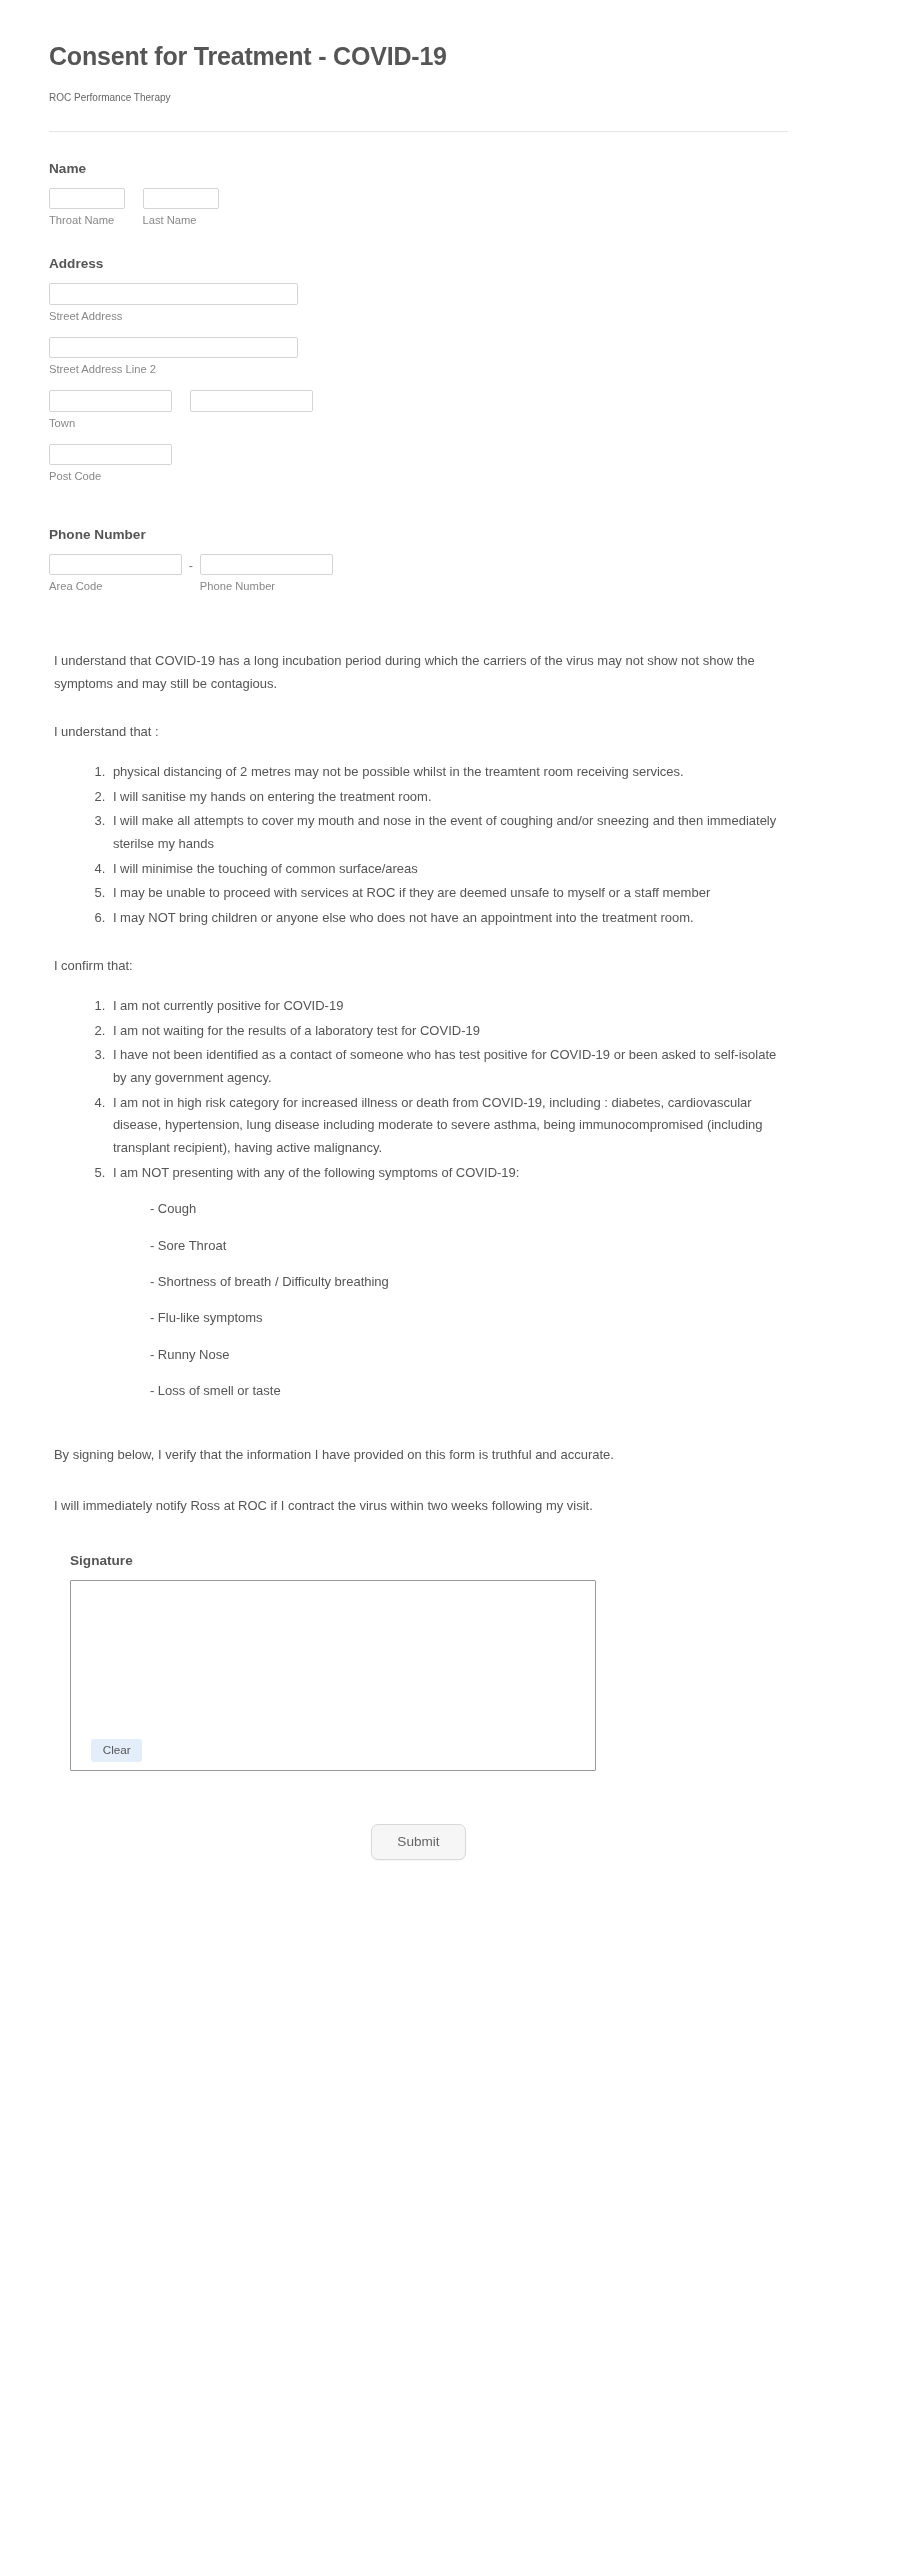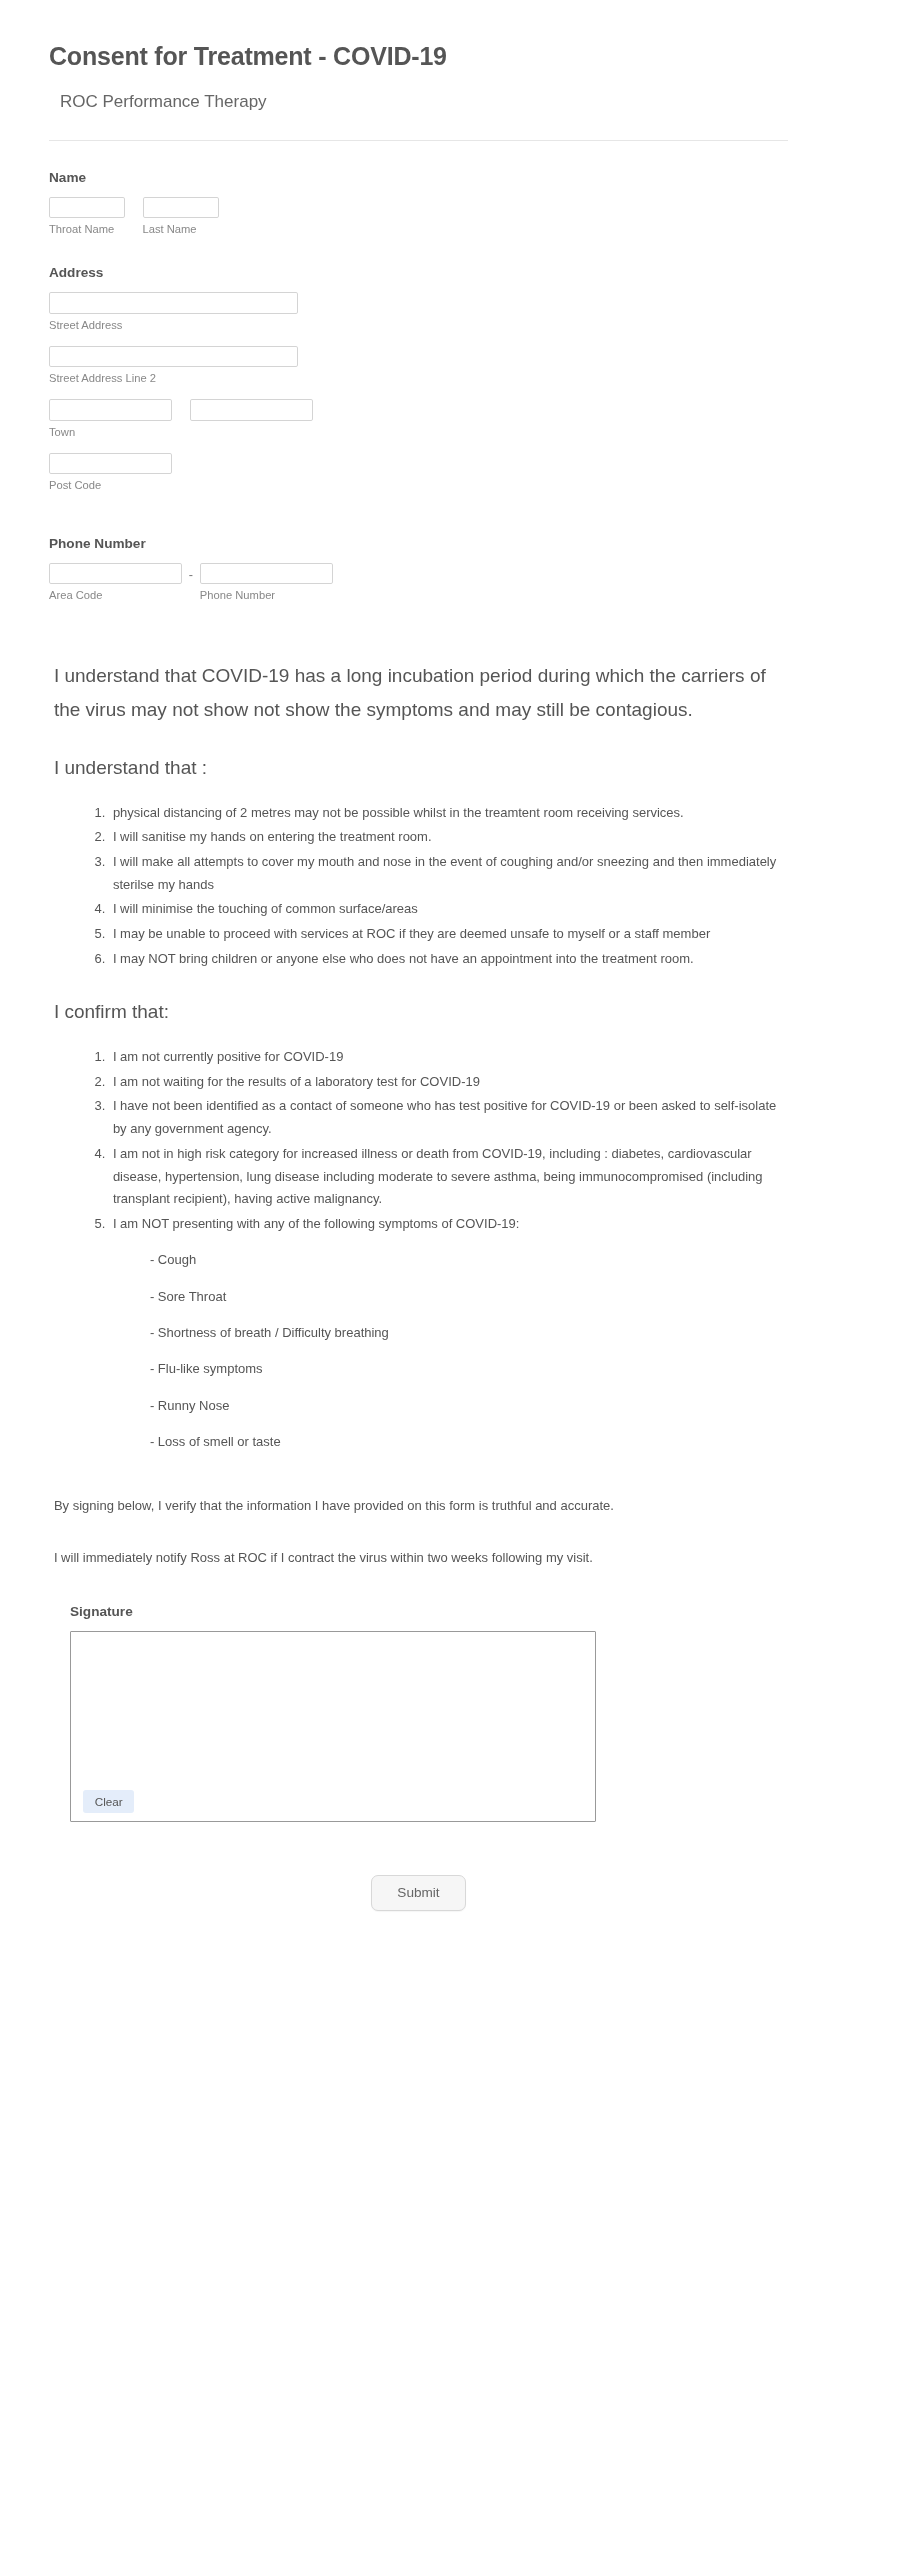--- a/index.html
+++ b/index.html
@@ -28,24 +28,24 @@
   }
   .form-title {
     font-size: 25px;
     font-weight: bold;
     color: #555555;
     letter-spacing: -0.2px;
     margin: 0 0 19.5px 0;
     line-height: 1.2;
   }
   .form-subtitle {
-    font-size: 17px;
+    font-size: 10px;
     font-weight: normal;
     color: #666666;
-    margin: 11px;
+    margin: 0;
     line-height: 1.3;
   }
   .header-rule {
     margin: 27px 49px 0 49px;
     border: 0;
     border-top: 1px solid #e6e6e6;
     height: 0;
   }
 
   
@@ -108,21 +108,21 @@
   }
 
   .stack-gap { margin-top: 13.6px; }
 
   
   .consent {
     padding: 0 49px;
     margin-top: 57px;
   }
   .consent p {
-    font-size: 19px;
+    font-size: 13px;
     line-height: 1.75;
     color: #555555;
     margin: 0 0 25px 0;
     padding-left: 4.9px;
   }
   .consent p.tight { margin-bottom: 17.5px; }
 
   ol.consent-list {
     margin: 0 0 25px 0;
     padding-left: 60px;
@@ -167,21 +167,21 @@
   .signature-pad {
     position: relative;
     width: 526px;
     height: 191px;
     border: 1px solid #999999;
     background: #ffffff;
     border-radius: 1px;
   }
   .clear-btn {
     position: absolute;
-    left: 12px;
+    left: 20px;
     bottom: 7.8px;
     background: #e4edfa;
     border: none;
     border-radius: 2.9px;
     color: #555555;
     font-family: "Liberation Sans", sans-serif;
     font-size: 11.7px;
     padding: 4.9px 11.7px;
     cursor: pointer;
     line-height: 1.2;

